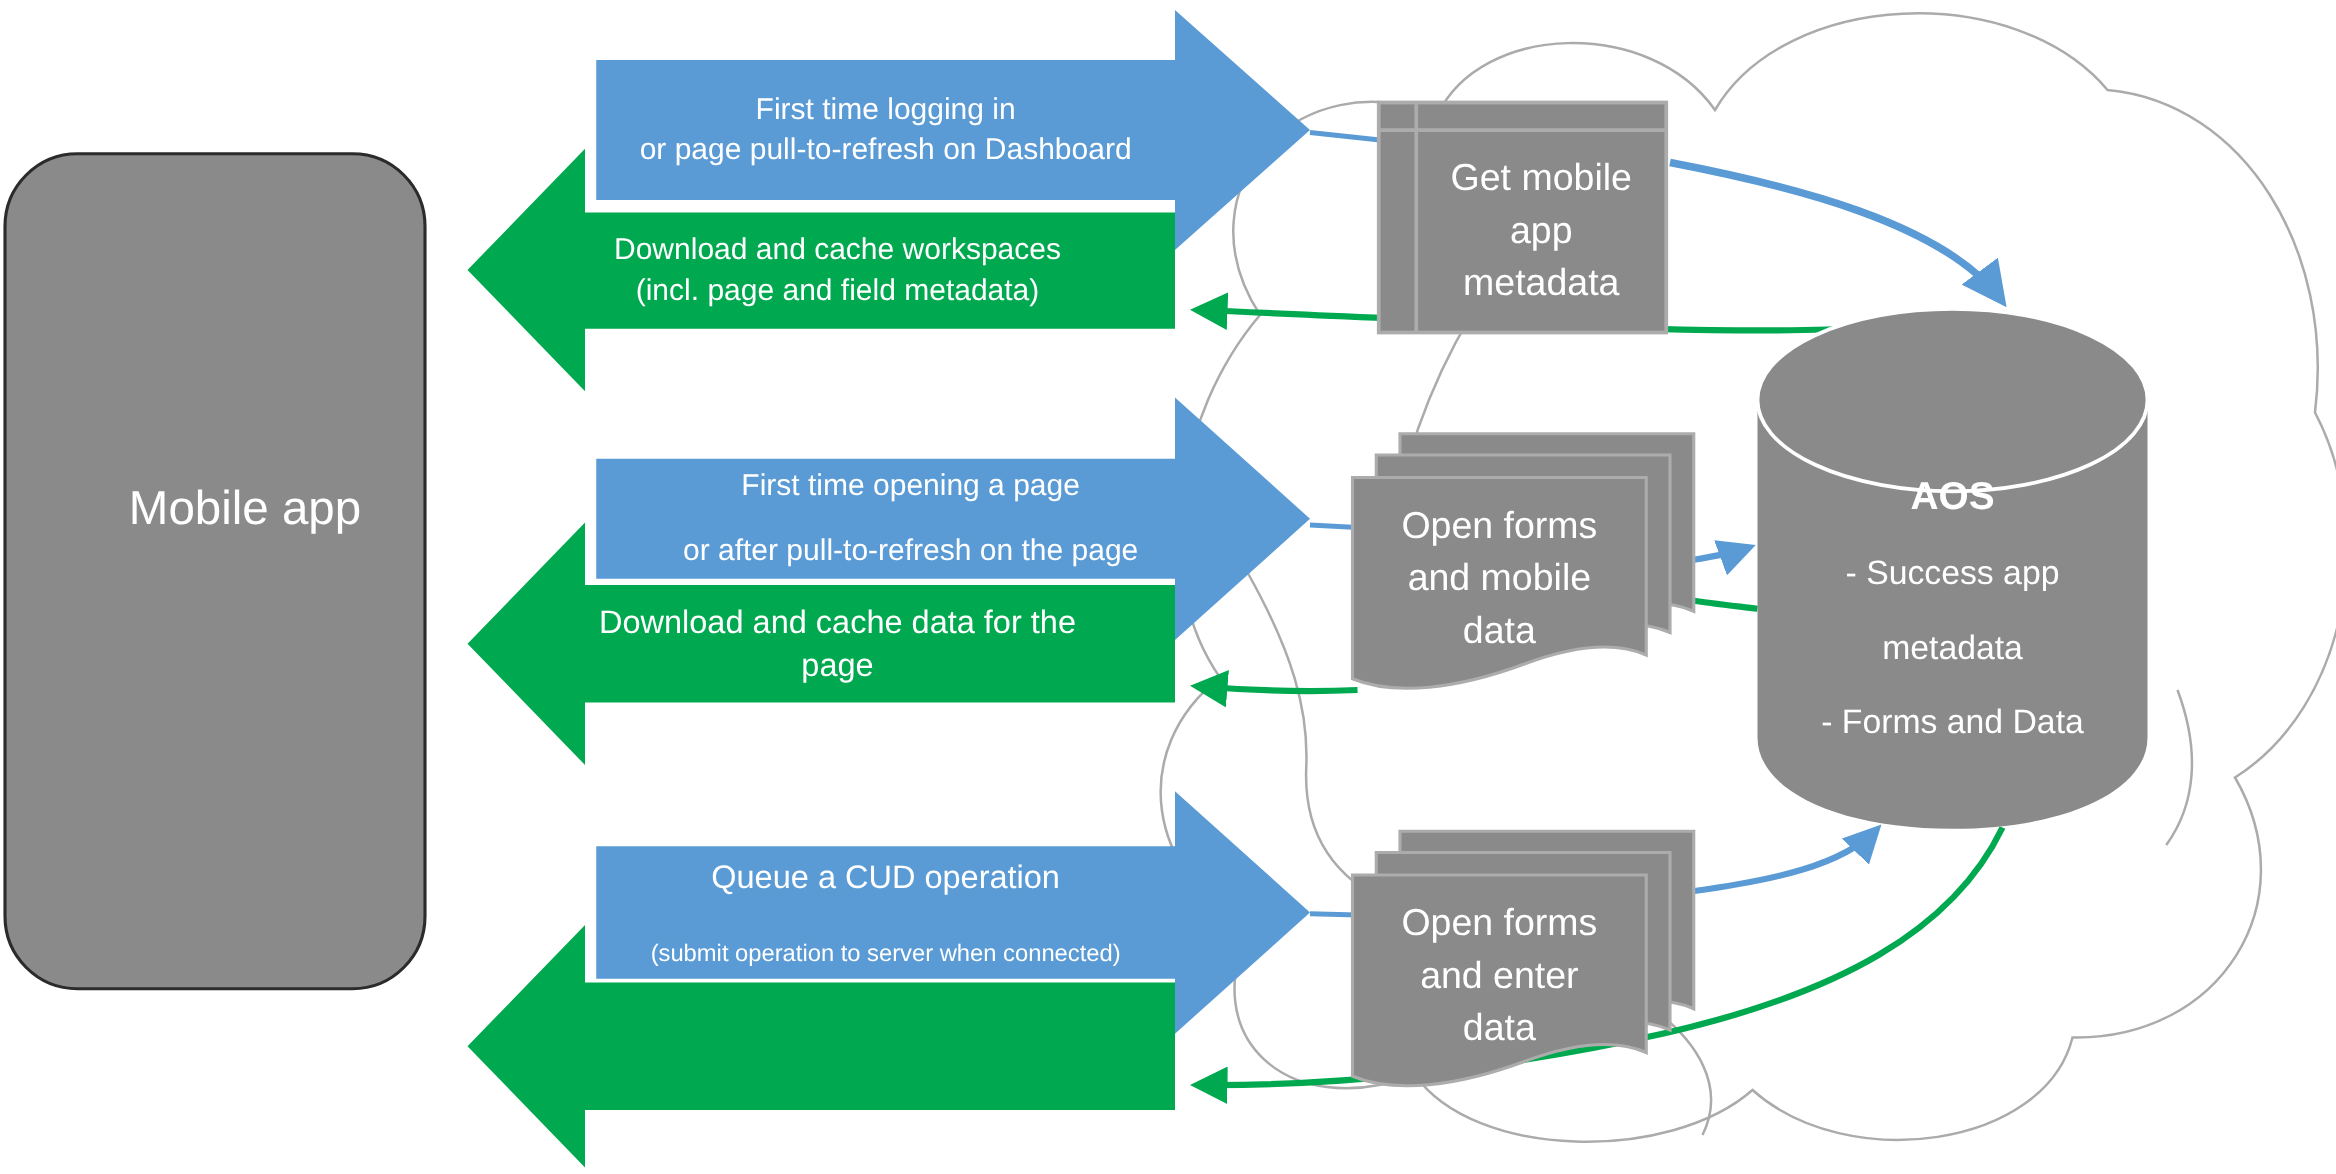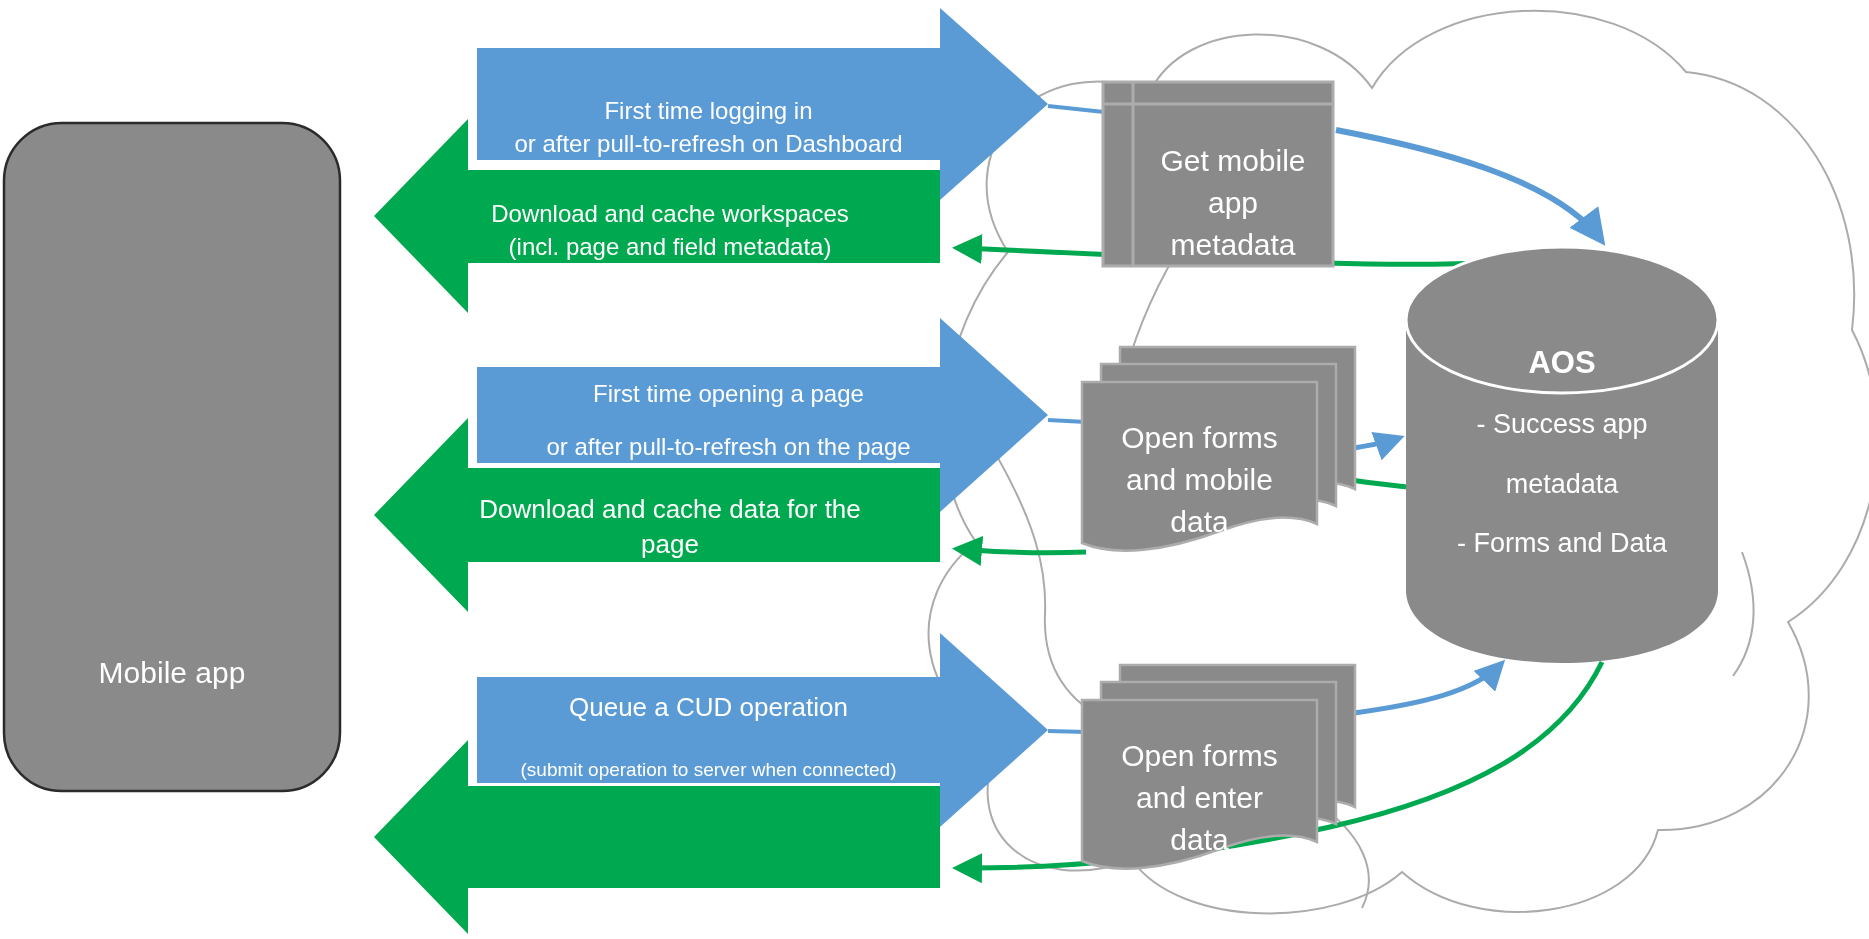--- a/index.html
+++ b/index.html
@@ -7,33 +7,33 @@
     position:relative;
     width:1869px;height:939px;
     overflow:hidden;
     font-family:"Liberation Sans", sans-serif;
     background:#fff;
   }
   .stage svg{position:absolute;left:0;top:0;}
   .lbl{
     position:absolute;
     display:flex;flex-direction:column;
-    justify-content:flex-end;align-items:center;
+    justify-content:center;align-items:center;
     text-align:center;color:#fff;
     pointer-events:none;
     line-height:1.35;
     white-space:nowrap;
   }
   .arrow-txt{font-size:24px;}
   .arrow-txt-big{font-size:29px;}
   .arrow-sub{font-size:19px;}
   .shape-txt{font-size:30px;line-height:1.4;border-radius:14px;}
   .db-title{font-size:31px;font-weight:bold;line-height:1.25;}
   .db-line{font-size:27px;line-height:1.32;}
-  .phone-txt{font-size:30px;}
+  .phone-txt{font-size:38px;padding-left:24px;}
 </style>
 </head>
 <body>
 
 <div class="stage">
 
   <svg width="1869" height="939" viewBox="0 0 1869 939">
     <defs>
       <marker id="arrB" viewBox="0 0 10 10" refX="8" refY="5" markerWidth="6" markerHeight="6" orient="auto">
         <path d="M0,0 L10,5 L0,10 Z" fill="#5B9BD5"></path>
@@ -105,21 +105,21 @@
       <ellipse cx="1562" cy="320" rx="156" ry="73" fill="#8A8A8A" stroke="#ffffff" stroke-width="3"></ellipse>
     </g>
 
     <rect x="4" y="123" rx="58" ry="58" width="336" height="668" fill="#8A8A8A" stroke="#2B2B2B" stroke-width="2.5"></rect>
   </svg>
 
   <div class="lbl phone-txt" style="left:4px;top:123px;width:336px;height:570px;">Mobile app</div>
 
   <div class="lbl arrow-txt" style="left:477px;top:48px;width:463px;height:112px;">
     <div>First time logging in</div>
-    <div>or after pull-to-refresh on Dashboard</div>
+    <div>or page pull-to-refresh on Dashboard</div>
   </div>
   <div class="lbl arrow-txt" style="left:400px;top:170px;width:540px;height:93px;">
     <div>Download and cache workspaces</div>
     <div>(incl. page and field metadata)</div>
   </div>
 
   <div class="lbl arrow-txt" style="left:497px;top:367px;width:463px;height:96px;gap:20px;">
     <div>First time opening a page</div>
     <div>or after pull-to-refresh on the page</div>
   </div>

